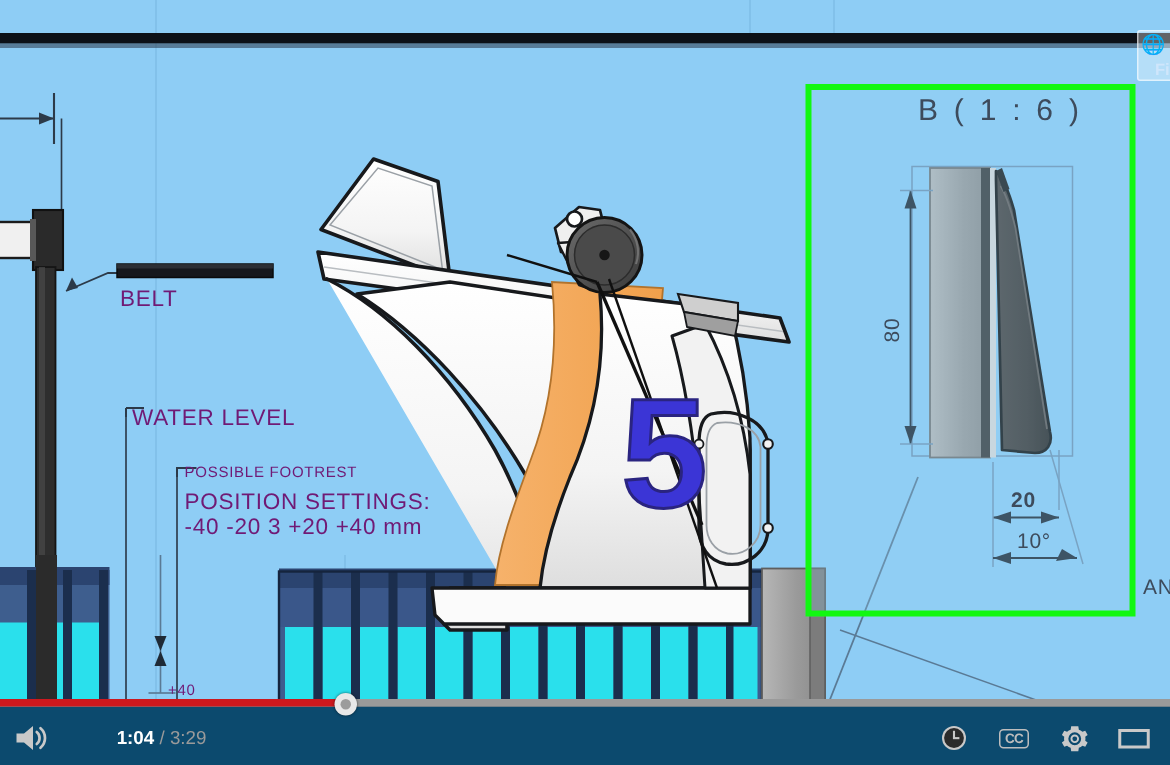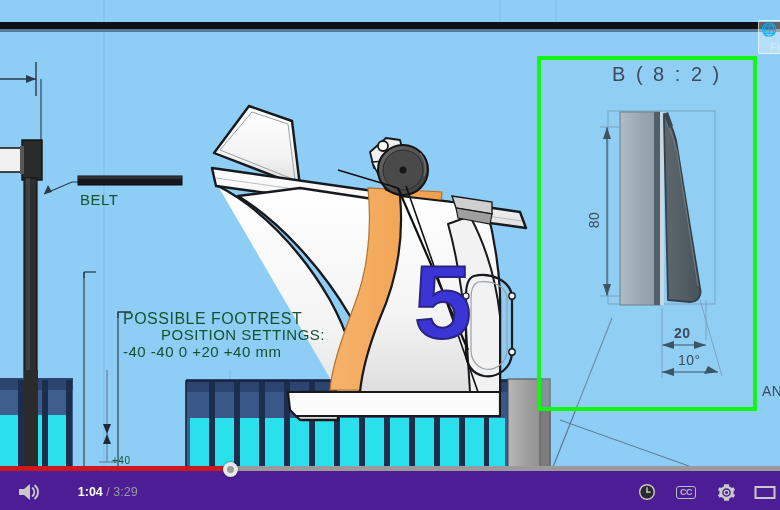--- a/index.html
+++ b/index.html
@@ -21,30 +21,30 @@
     position: absolute;
     left:0; top:0; width:780px; height:510px;
     background: #8ecdf5;
     overflow: hidden;
   }
   .cad-svg { position:absolute; left:0; top:0; width:780px; height:510px; }
 
   
   .annot {
     position: absolute;
-    color: #14532d;
+    color: #701a75;
     font-family: "Liberation Sans", sans-serif;
     letter-spacing: 0.5px;
     white-space: pre;
     user-select: none;
   }
   #label-belt   { left: 80px;  top: 191px; font-size: 15px; }
   #label-water  { left: 88px;  top: 270px; font-size: 15px; }
-  #label-foot1  { left: 123px; top: 310px; font-size: 16px; }
-  #label-foot2  { left: 123px; top: 326px; font-size: 15px; margin-left: 38px; }
+  #label-foot1  { left: 123px; top: 310px; font-size: 10px; }
+  #label-foot2  { left: 123px; top: 326px; font-size: 15px; }
   #label-foot3  { left: 123px; top: 343px; font-size: 15px; }
   #label-plus40 { left: 112px; top: 455px; font-size: 10px; }
   #label-edge-an{ left: 762px; top: 383px; font-size: 14px; color:#3d4b5c; }
 
   
   #detail-box {
     position: absolute;
     left: 537px; top: 56px;
     width: 220px; height: 355px;
     border: 4px solid #12f712;
@@ -133,21 +133,21 @@
   .ctrl-left {
     position:absolute; left:0; top:6px;
     height:36px; display:flex; align-items:center;
   }
   .ctrl-right {
     position:absolute; right:4px; top:6px;
     height:36px; display:flex; align-items:center;
   }
   .ctrl-btn {
     width:40px; height:30px;
-    display:flex; align-items:center; justify-content:flex-end;
+    display:flex; align-items:center; justify-content:center;
     cursor:pointer; background:none; border:none;
   }
   .ctrl-btn svg { display:block; }
   #time-display {
     color:#ddd; font-size:12.5px;
     margin-left:10px;
     font-family:"Liberation Sans", sans-serif;
     white-space:pre;
   }
   #time-display .cur { color:#ffffff; font-weight:bold; }
@@ -402,40 +402,41 @@
 
         <line x1="662" y1="372" x2="718" y2="372" stroke="#1f2a36" stroke-width="1.2"></line>
         <polygon points="662,372 674,368 674,376" fill="#1f2a36"></polygon>
         <polygon points="718,372 708,366 704,374" fill="#1f2a36"></polygon>
         <line x1="700" y1="300" x2="722" y2="376" stroke="#6f93b3" stroke-width="1"></line>
       </g>
 
     </svg>
 
     <div class="annot" id="label-belt">BELT</div>
+    <div class="annot" id="label-water">WATER LEVEL</div>
     <div class="annot" id="label-foot1">POSSIBLE FOOTREST</div>
     <div class="annot" id="label-foot2">POSITION SETTINGS:</div>
-    <div class="annot" id="label-foot3">-40 -40 0 +20 +40 mm</div>
+    <div class="annot" id="label-foot3">-40 -20 3 +20 +40 mm</div>
     <div class="annot" id="label-plus40">+40</div>
     <div class="annot" id="label-edge-an">AN</div>
 
     <div id="detail-box" style="border-color: rgb(18, 247, 18);"></div>
-    <div class="annot" id="detail-title">B ( 8 : 2 )</div>
+    <div class="annot" id="detail-title">B ( 1 : 6 )</div>
     <div class="annot" id="dim-80">80</div>
     <div class="annot" id="dim-20">20</div>
     <div class="annot" id="dim-10deg">10°</div>
 
     <div id="watermark">
       <span class="wm-glyph">🌐</span>
       <span class="wm-text">Fit</span>
     </div>
 
   </div>
 
-  <div id="controls" style="background: #4c1d95;">
+  <div id="controls" style="background: #0c4a6e;">
 
     <div id="progress-wrap">
       <div id="progress-track"></div>
       <div id="progress-loaded" style="width: 780px;"></div>
       <div id="progress-played" style="width: 230.1px; background: rgb(204, 24, 30);"></div>
       <div id="scrubber" style="left: 230.1px;"></div>
     </div>
 
     <div class="ctrl-left">
       <div class="ctrl-btn">

